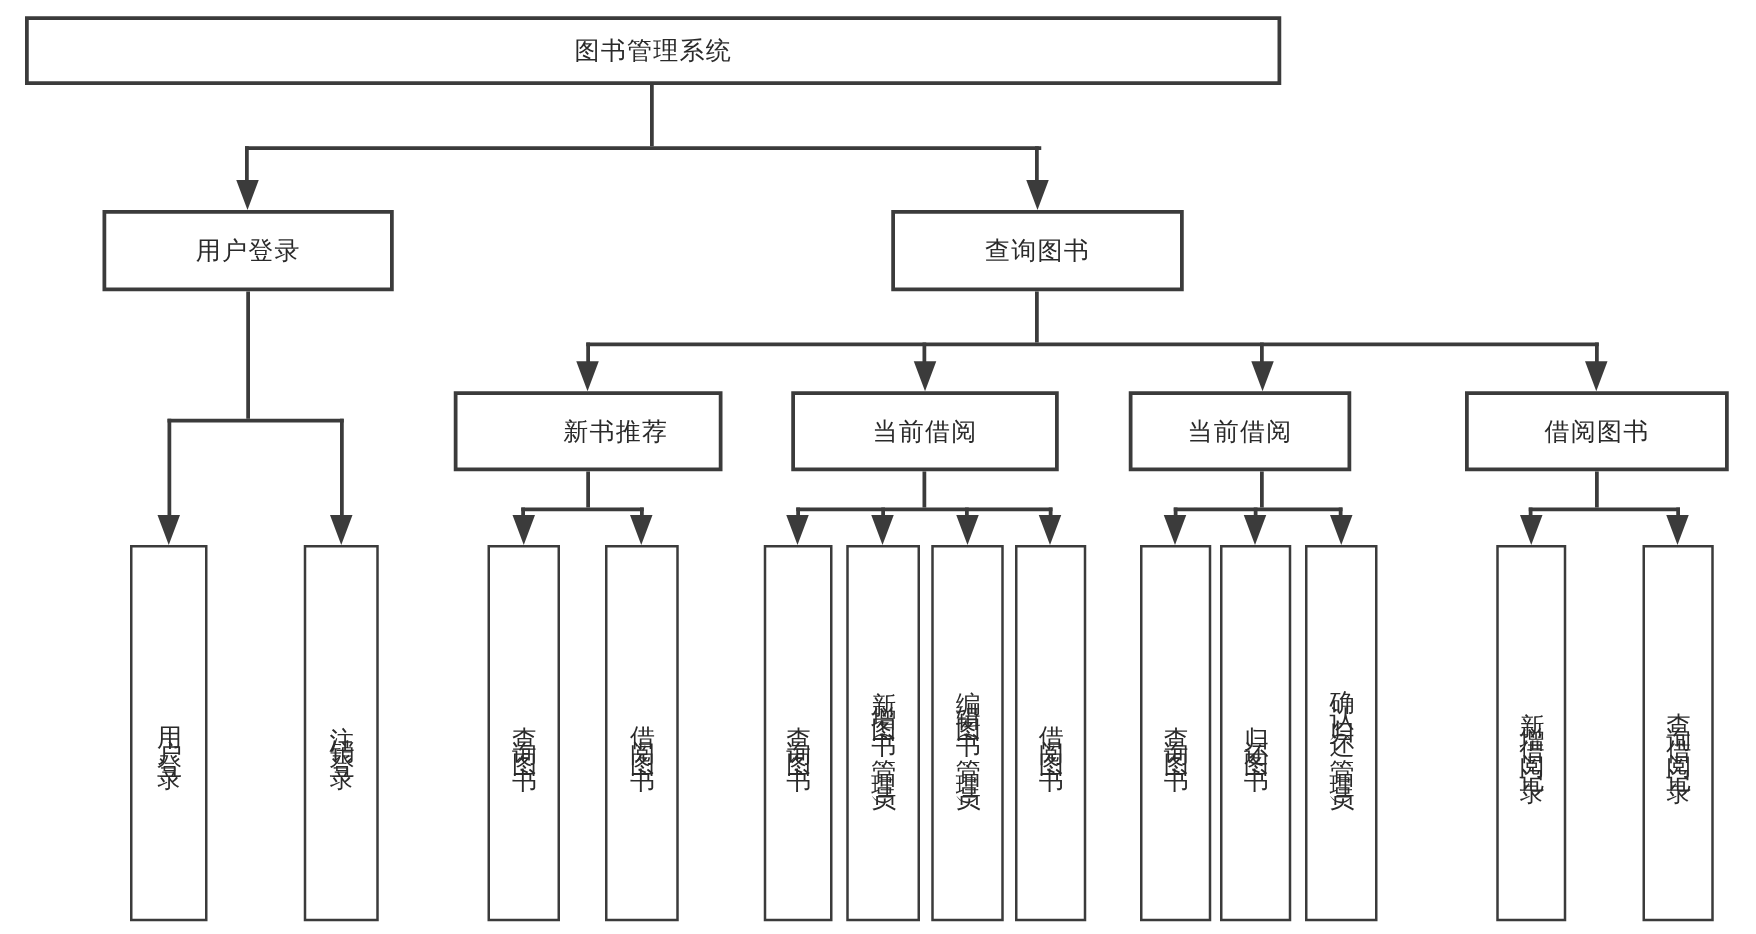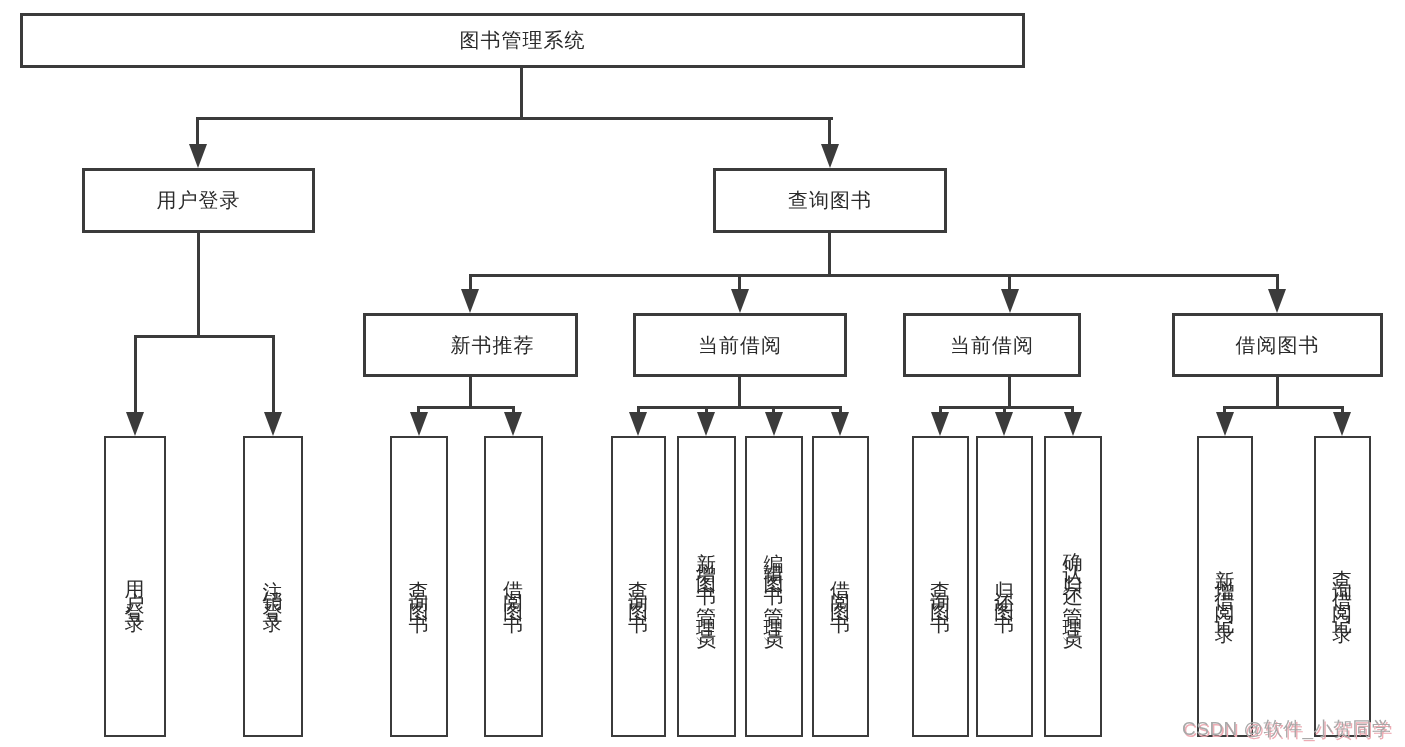--- a/index.html
+++ b/index.html
@@ -186,15 +186,14 @@
     <span class="vlabel">确认归还（管理员）</span>
   </div>
 
   <div class="box leaf" style="left:1197px; top:436px; width:56px; height:301px;">
     <span class="vlabel">新增借阅记录</span>
   </div>
   <div class="box leaf" style="left:1314px; top:436px; width:57px; height:301px;">
     <span class="vlabel">查询借阅记录</span>
   </div>
 
-  <div class="watermark">CSDN @软件_小贺同学</div>
 
 </div>
 
 </body></html>

